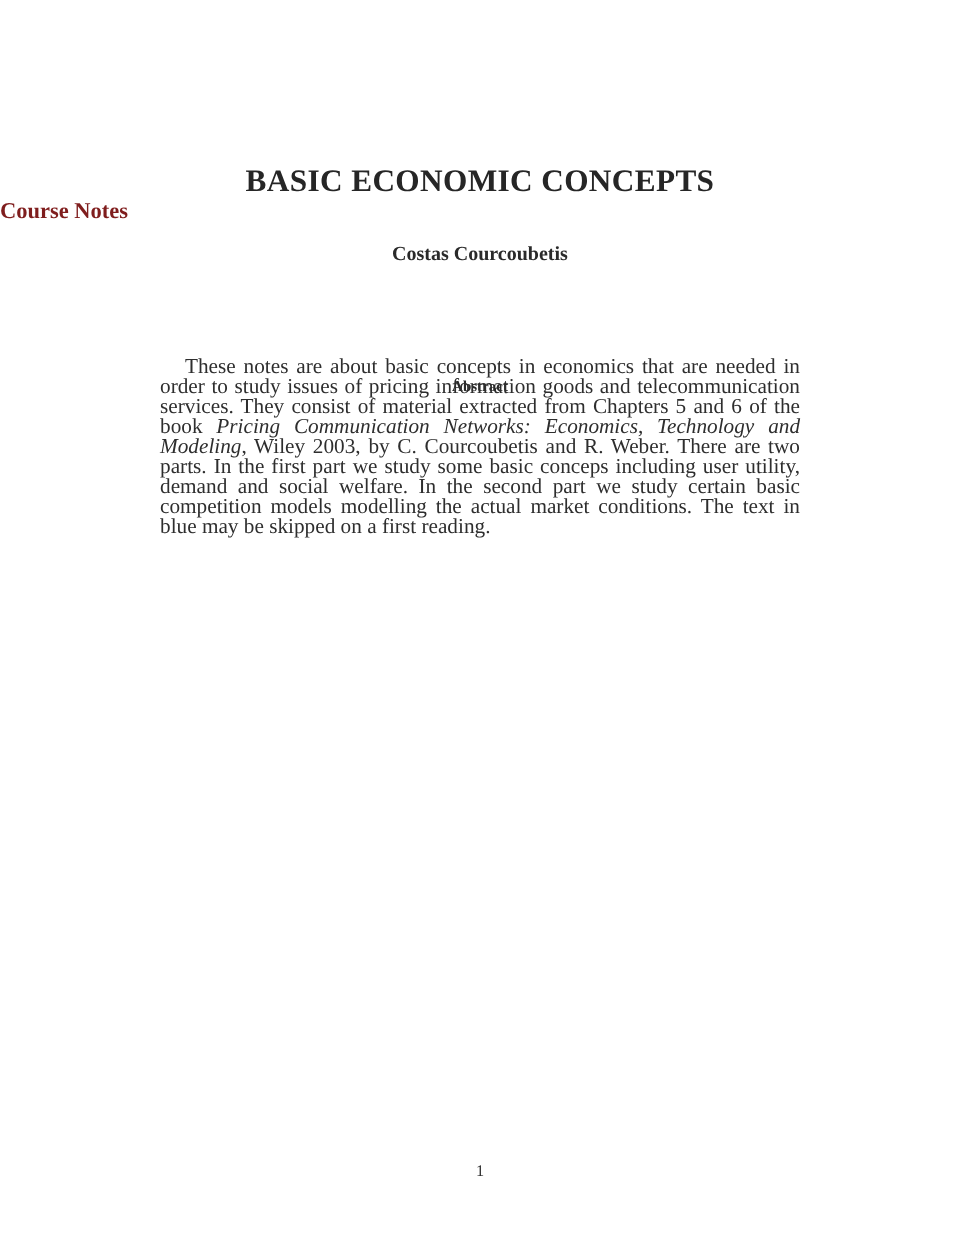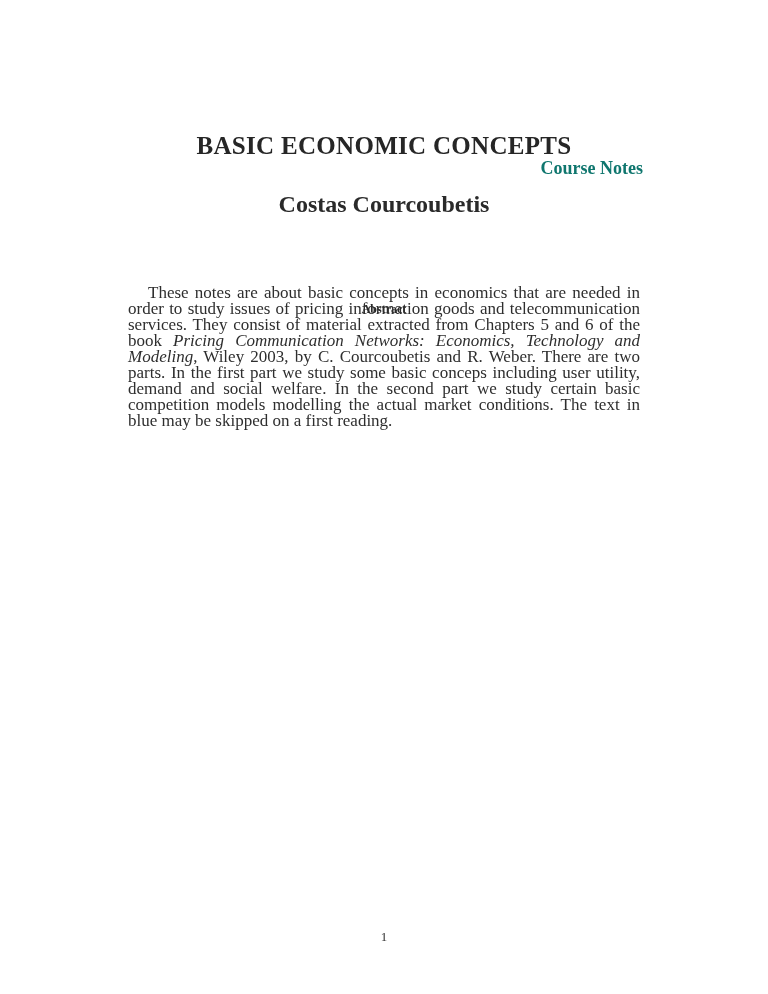--- a/index.html
+++ b/index.html
@@ -33,36 +33,36 @@
       font-size: 25px;
       letter-spacing: 0.3px;
       color: #262626;
       line-height: 28px;
     }
     .subtitle {
       position: absolute;
       top: 158px;
       left: 0;
       width: 643px;
-      text-align: right;
+      text-align: left;
       font-family: "Liberation Serif", "DejaVu Serif", serif;
       font-weight: bold;
       font-size: 18px;
-      color: #0f766e;
+      color: #7f1d1d;
       line-height: 20px;
     }
     .author {
       position: absolute;
       top: 193px;
       left: 0;
       width: 768px;
       text-align: center;
       font-family: "Liberation Serif", "DejaVu Serif", serif;
       font-weight: bold;
-      font-size: 24px;
+      font-size: 16px;
       color: #2a2a2a;
       line-height: 22px;
     }
     .abstract-heading {
       position: absolute;
       top: 262px;
       left: 0;
       width: 768px;
       text-align: center;
       font-family: "Liberation Serif", "DejaVu Serif", serif;

